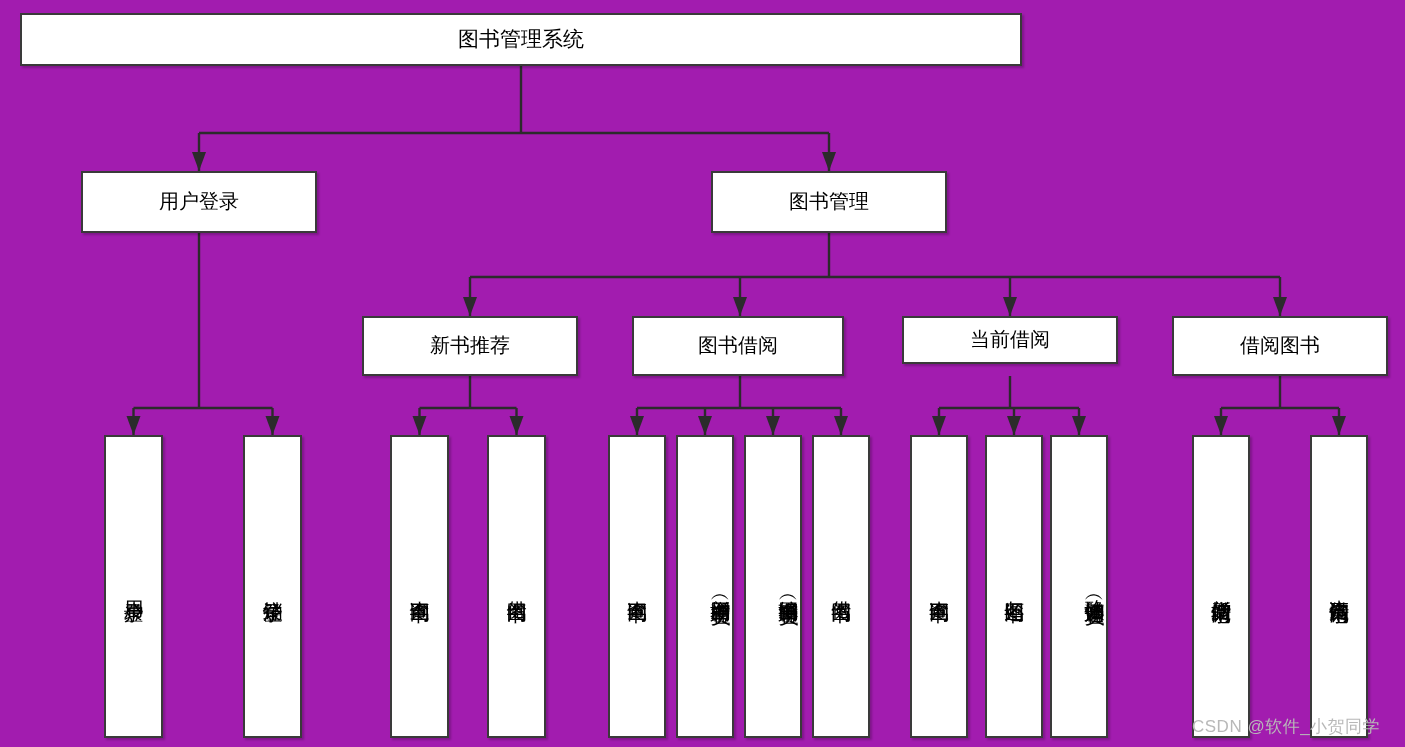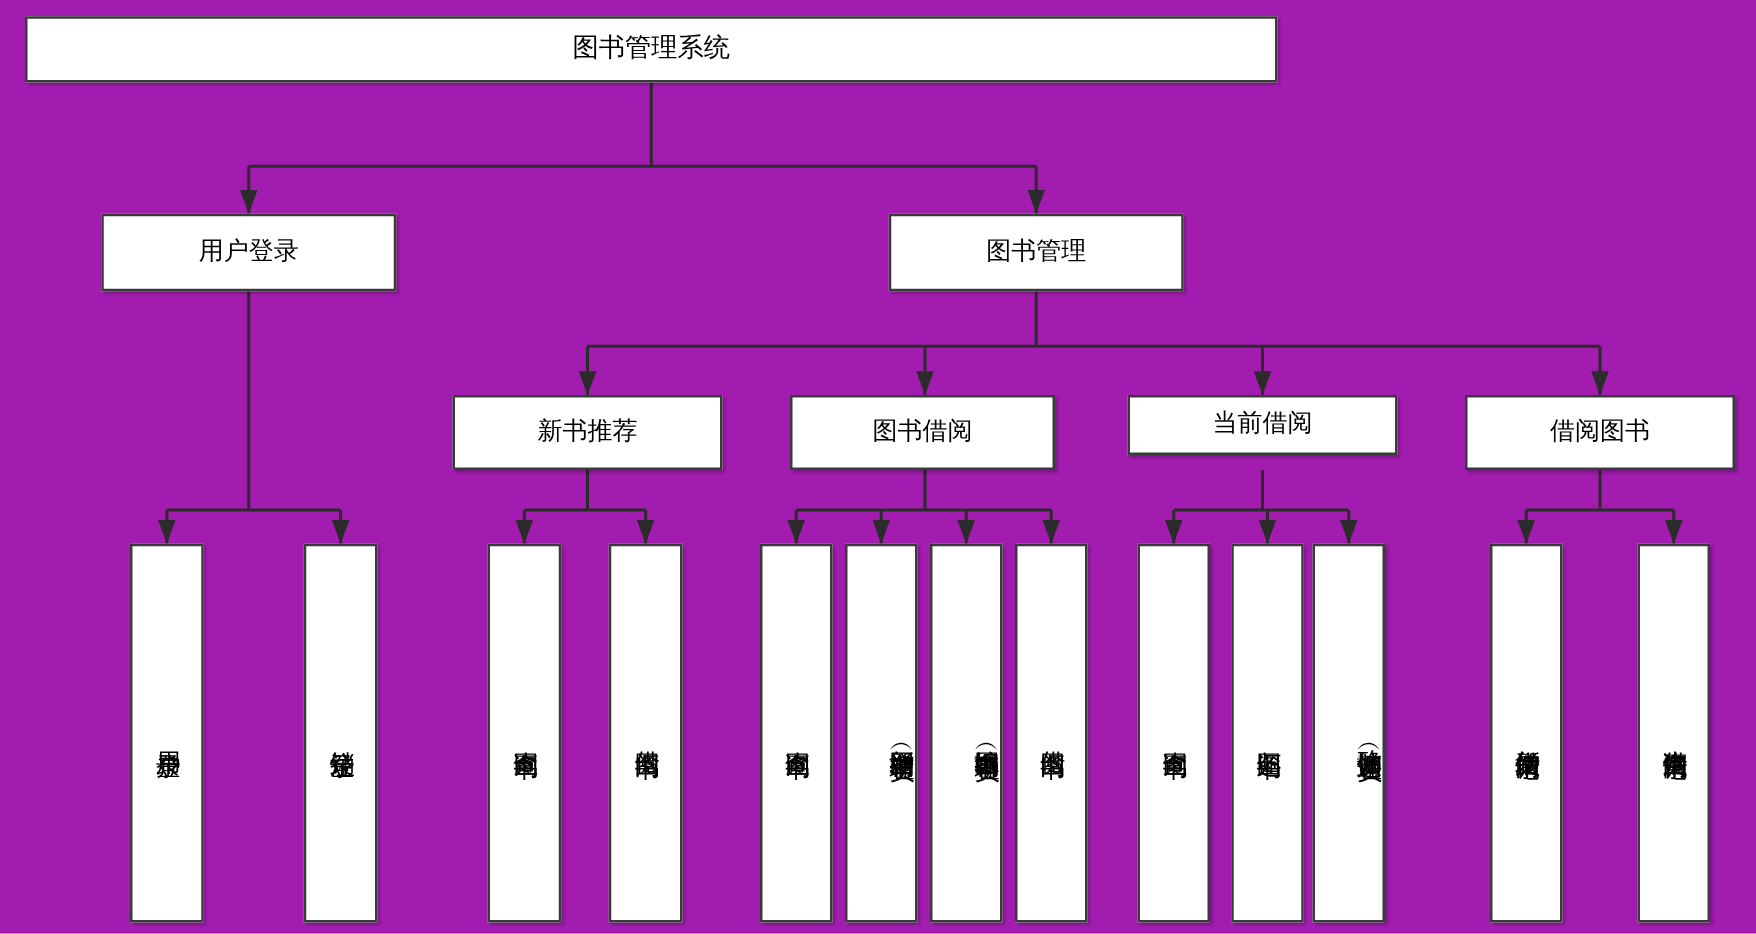--- a/index.html
+++ b/index.html
@@ -185,13 +185,14 @@
       <div class="node leaf" style="left: 1050px; top: 435px; width: 58px; height: 303px;">
         <span class="node-label">确认归还（管理员）</span>
       </div>
       <div class="node leaf centered" style="left: 1192px; top: 435px; width: 58px; height: 303px;">
         <span class="node-label">新增借阅记录</span>
       </div>
       <div class="node leaf centered" style="left: 1310px; top: 435px; width: 58px; height: 303px;">
         <span class="node-label">查询借阅记录</span>
       </div>
     </div>
+  <div class="watermark" style="left: 1192px; top: 715px;">CSDN @软件_小贺同学</div>
 </div>
 
 </body></html>

